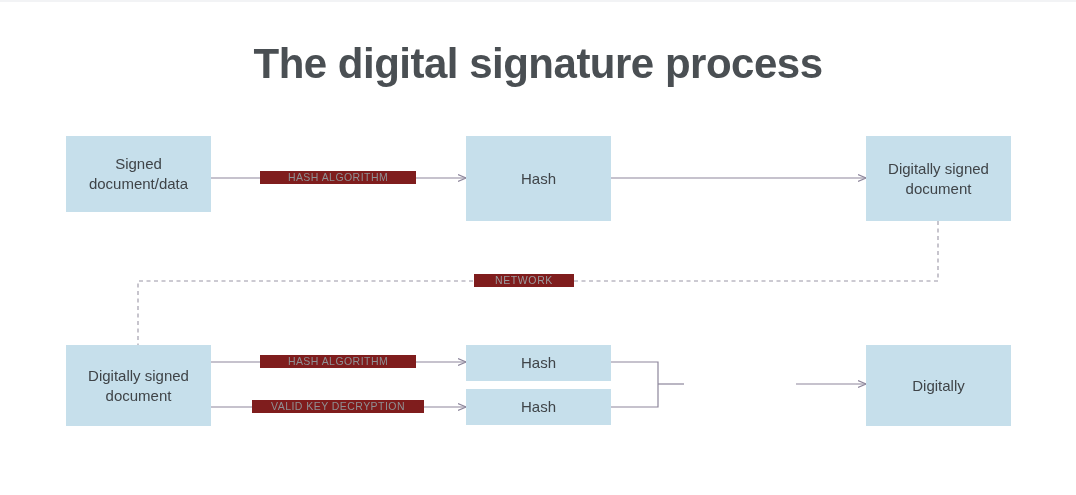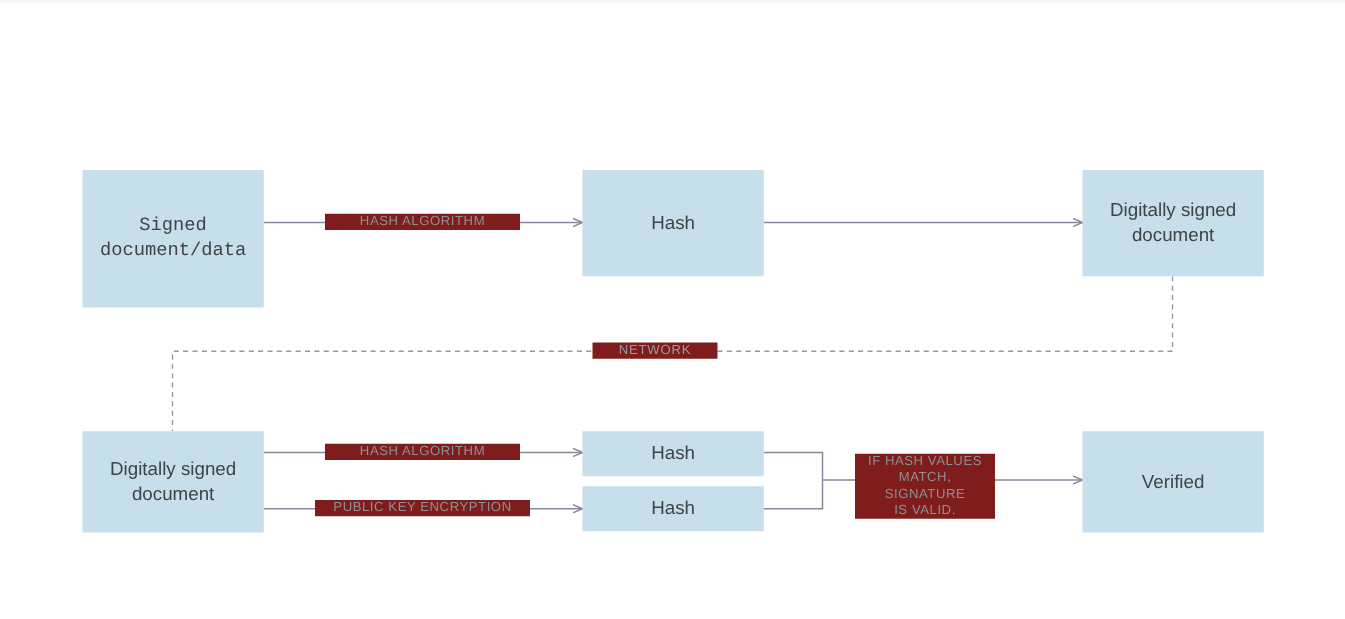--- a/index.html
+++ b/index.html
@@ -74,20 +74,21 @@
     overflow: visible;
   }
 </style>
 </head>
 <body>
 
 <div id="canvas">
 
   <div class="top-rule"></div>
 
+  <div class="title">The digital signature process</div>
 
   <svg class="wires" xmlns="http://www.w3.org/2000/svg">
     <defs>
       <marker id="arrowhead" markerWidth="9" markerHeight="9" refX="8" refY="4" orient="auto" markerUnits="userSpaceOnUse">
         <path d="M0,0.6 L8.2,4 L0,7.4" fill="none" stroke="#8d869b" stroke-width="1.2"></path>
       </marker>
     </defs>
 
     <line x1="211" y1="178" x2="466" y2="178" stroke="#8d869b" stroke-width="1.2" marker-end="url(#arrowhead)"></line>
 
@@ -98,43 +99,40 @@
     <line x1="211" y1="362" x2="466" y2="362" stroke="#8d869b" stroke-width="1.2" marker-end="url(#arrowhead)"></line>
 
     <line x1="211" y1="407" x2="466" y2="407" stroke="#8d869b" stroke-width="1.2" marker-end="url(#arrowhead)"></line>
 
     <path d="M611,362 L658,362 L658,407 L611,407" fill="none" stroke="#8d869b" stroke-width="1.2"></path>
     <line x1="658" y1="384" x2="684" y2="384" stroke="#8d869b" stroke-width="1.2"></line>
 
     <line x1="796" y1="384" x2="866" y2="384" stroke="#8d869b" stroke-width="1.2" marker-end="url(#arrowhead)"></line>
   </svg>
 
-  <div class="node" style="left: 66px; top: 136px; width: 145px; height: 110px; white-space: pre-line; font-family: Liberation Mono, monospace;">Signed
+  <div class="node" style="left: 66px; top: 136px; width: 145px; height: 76px; white-space: pre-line;">Signed
 document/data</div>
 
   <div class="node" style="left: 466px; top: 136px; width: 145px; height: 85px; white-space: pre-line;">Hash</div>
 
   <div class="node" style="left: 866px; top: 136px; width: 145px; height: 85px; white-space: pre-line;">Digitally signed
 document</div>
 
   <div class="edge-label" style="left: 260px; top: 171px; width: 156px; white-space: pre-line;">HASH ALGORITHM</div>
 
 
   <div class="edge-label net" style="left: 474px; top: 274px; width: 100px; white-space: pre-line;">NETWORK</div>
 
   <div class="node" style="left: 66px; top: 345px; width: 145px; height: 81px; white-space: pre-line;">Digitally signed
 document</div>
 
   <div class="node" style="left: 466px; top: 345px; width: 145px; height: 36px; white-space: pre-line;">Hash</div>
 
   <div class="node" style="left: 466px; top: 389px; width: 145px; height: 36px; white-space: pre-line;">Hash</div>
 
-  <div class="node" style="left: 866px; top: 345px; width: 145px; height: 81px; white-space: pre-line;">Verified</div>
+  <div class="node" style="left: 866px; top: 345px; width: 145px; height: 81px; white-space: pre-line;">Digitally</div>
 
   <div class="edge-label" style="left: 260px; top: 355px; width: 156px; white-space: pre-line;">HASH ALGORITHM</div>
 
-  <div class="edge-label" style="left: 252px; top: 400px; width: 172px; white-space: pre-line;">PUBLIC KEY ENCRYPTION</div>
+  <div class="edge-label" style="left: 252px; top: 400px; width: 172px; white-space: pre-line;">VALID KEY DECRYPTION</div>
 
-  <div class="edge-label" style="left: 684px; top: 363px; width: 112px; white-space: pre-line;">IF HASH VALUES
-MATCH, SIGNATURE
-IS VALID.</div>
 
 </div>
 
 </body></html>

